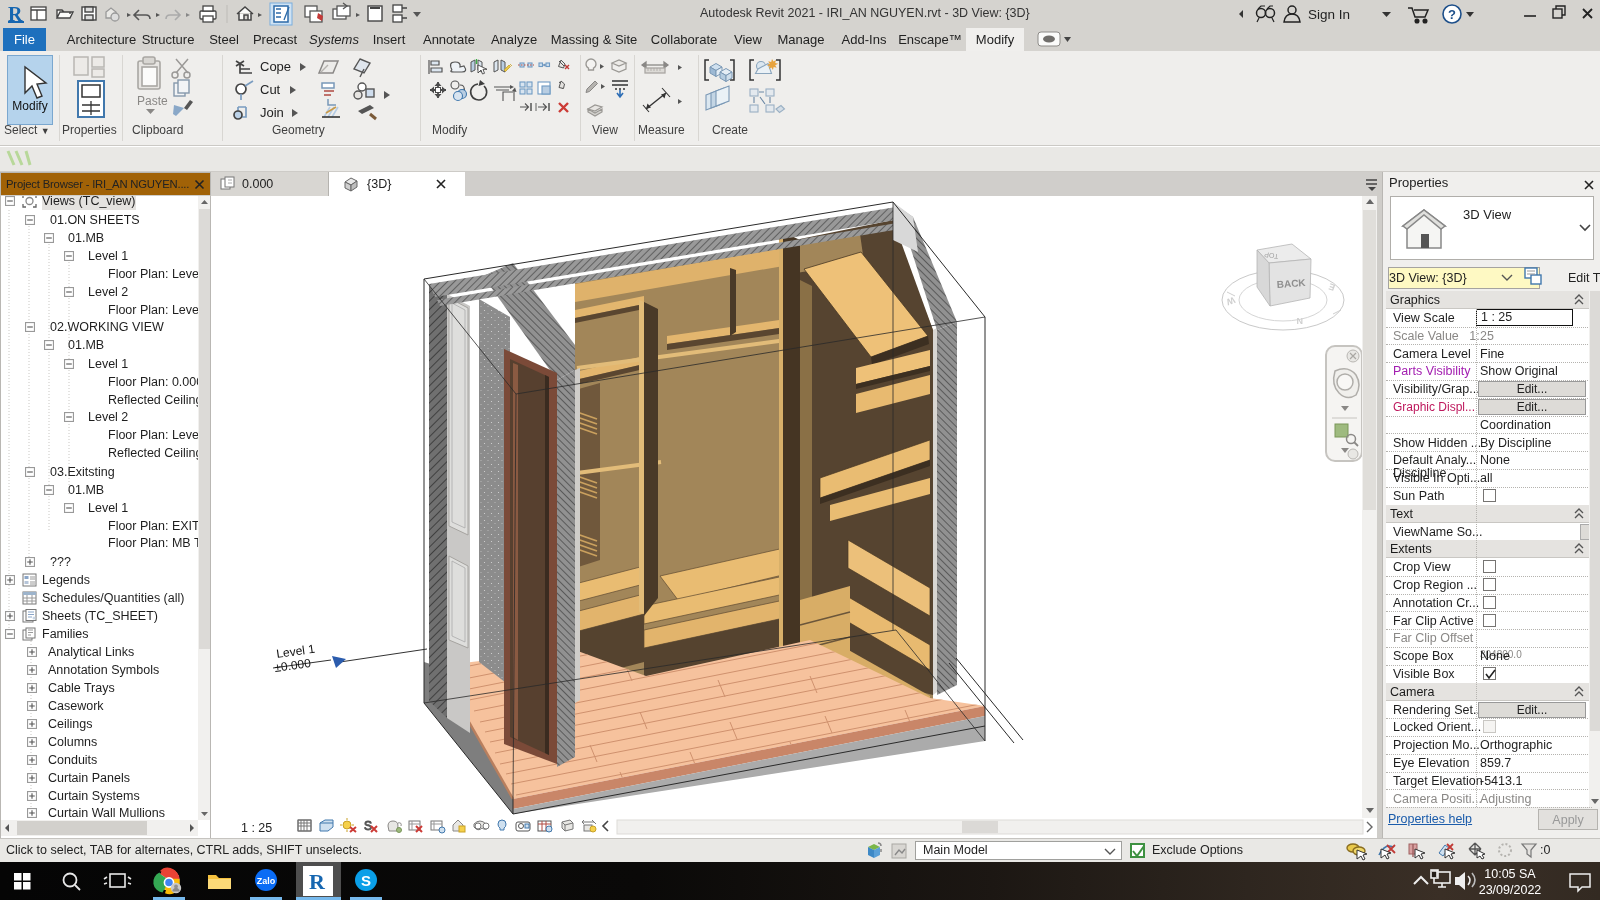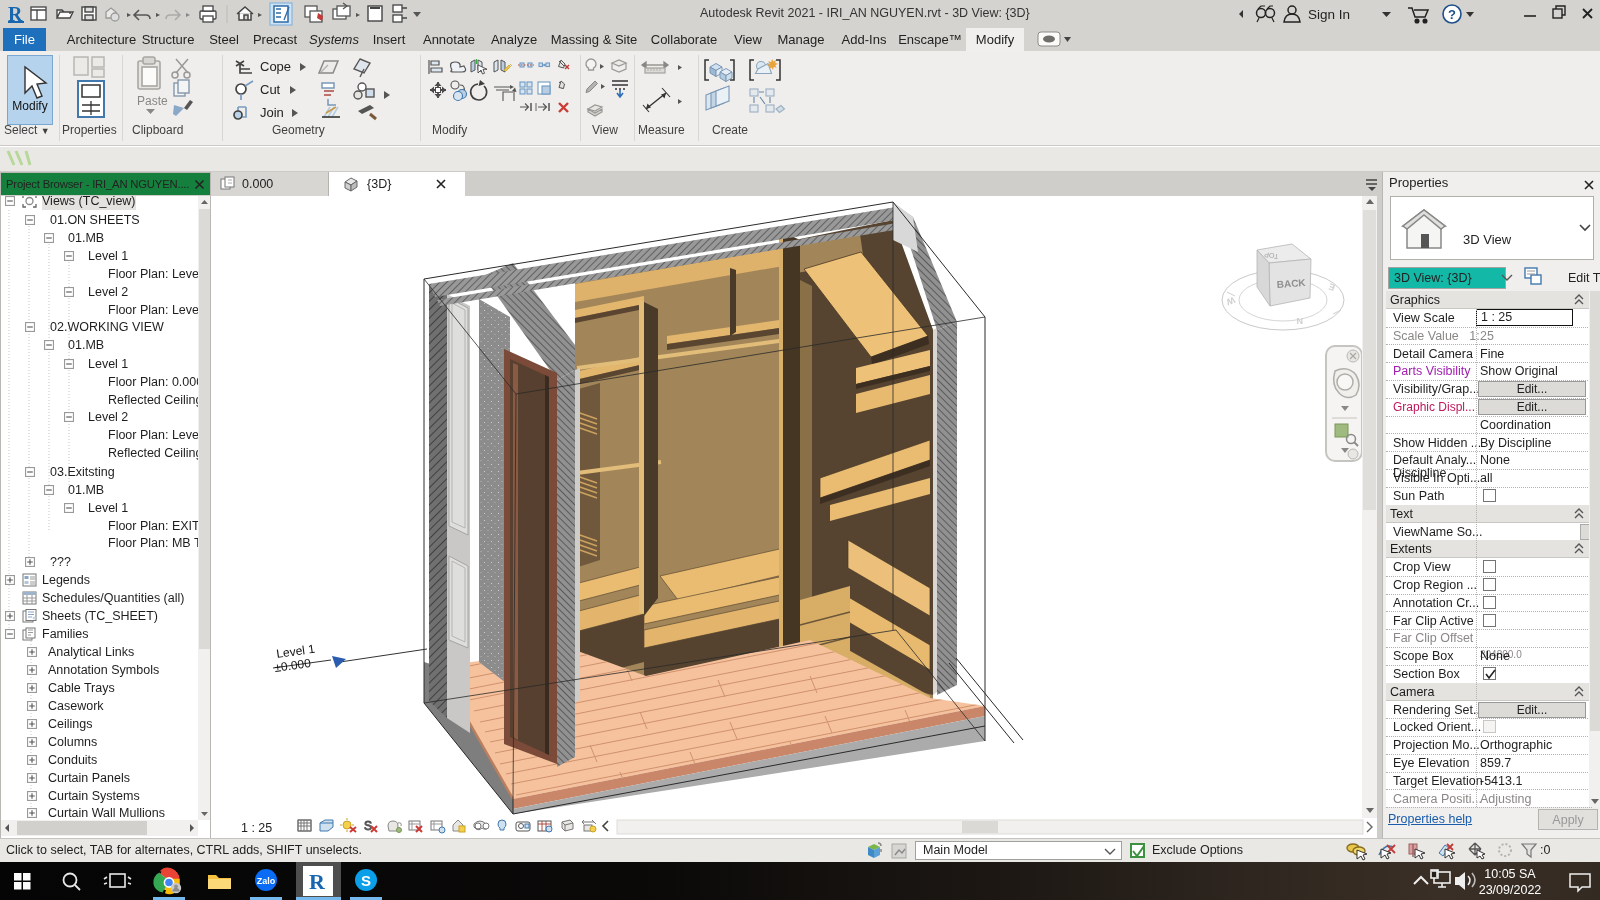--- a/index.html
+++ b/index.html
@@ -14,21 +14,21 @@
 .rtab { position:absolute; top:0; height:23px; font-size:13px; color:#222; text-align:center; line-height:23px; }
 #filetab { left:3px; width:43px; background:#1e70bd; color:#fff; }
 #modtab { background:#f0efed; }
 
 #ribbon { left:0; top:51px; width:1600px; height:95px; background:#efeeec; border-bottom:1px solid #cbc9c5; }
 .plabel { position:absolute; top:72px; font-size:12px; color:#3f3f3f; }
 .psep { position:absolute; top:4px; width:1px; height:86px; background:#d8d6d2; }
 
 #optbar { left:0; top:147px; width:1600px; height:25px; background:#e9e8e5; border-bottom:1px solid #cdcbc7; }
 
-#pbheader { left:0; top:172px; width:211px; height:24px; background:#15803d; border:1px solid #b9b7b3; border-bottom:1px solid #cfcdc9; font-size:11.3px; letter-spacing:-0.2px; color:#222; line-height:22px; padding-left:5px; }
+#pbheader { left:0; top:172px; width:211px; height:24px; background:#a16207; border:1px solid #b9b7b3; border-bottom:1px solid #cfcdc9; font-size:11.3px; letter-spacing:-0.2px; color:#222; line-height:22px; padding-left:5px; }
 #tabstrip { left:211px; top:172px; width:1166px; height:24px; background:#d0cecb; }
 .vtab { position:absolute; top:0; height:24px; font-size:12.5px; color:#222; line-height:24px; }
 
 #leftpanel { left:0; top:196px; width:211px; height:642px; background:#fff; border-left:1px solid #b9b7b3; border-right:1px solid #b9b7b3; overflow:hidden; }
 #canvas { left:213px; top:196px; width:1164px; height:642px; background:#fff; }
 #rightpanel { left:1382px; top:172px; width:218px; height:666px; background:#f0efed; border-left:1px solid #b9b7b3; }
 
 #statusbar { left:0; top:838px; width:1600px; height:24px; background:#e9e8e5; border-top:1px solid #c6c4c0; font-size:12.5px; color:#222; }
 
 #taskbar { left:0; top:862px; width:1600px; height:38px; background:linear-gradient(90deg,#050505 0%,#0a0908 40%,#1c1713 62%,#2e261f 78%,#3a2f26 90%,#332a22 100%); }
@@ -932,25 +932,25 @@
     <div class="abs" style="left:6px;top:3px;font-size:13px;color:#222;">Properties</div>
     <svg class="abs" style="left:200px;top:7px" width="12" height="12" viewBox="0 0 12 12">
         <path d="M2 2 l8 8 M10 2 l-8 8" stroke="#222" stroke-width="1.6"></path>
       </svg>
     <div class="abs" style="left:7px;top:24px;width:204px;height:64px;background:#fff;border:1px solid #b0aeaa;"></div>
     <svg class="abs" style="left:14px;top:30px" width="54" height="52" viewBox="0 0 54 52">
 <polygon points="6,24 27,8 48,24 44,24 44,46 10,46 10,24" fill="#f5f5f3" stroke="#888" stroke-width="1.5"></polygon>
 <polygon points="27,8 48,24 44,27 27,13 10,27 6,24" fill="#e0e0dd" stroke="#888" stroke-width="1.5"></polygon>
 <rect x="24" y="32" width="8" height="14" fill="#555"></rect>
 </svg>
-    <div class="abs" style="left:80px;top:60px;font-size:13px;color:#222;">3D View</div>
+    <div class="abs" style="left:80px;top:35px;font-size:13px;color:#222;">3D View</div>
     <svg class="abs" style="left:196px;top:52px" width="12" height="8" viewBox="0 0 12 8">
         <path d="M1 1 l5 5 5 -5" stroke="#444" stroke-width="1.6" fill="none"></path>
       </svg>
-    <div class="abs" style="left:5px;top:95px;width:118px;height:22px;background:#14b8a6;border:1px solid #a5a3a0;font-size:12.5px;color:#222;line-height:20px;padding-left:5px;">3D View: {3D}</div>
+    <div class="abs" style="left:5px;top:95px;width:152px;height:22px;background:#fef9c3;border:1px solid #a5a3a0;font-size:12.5px;color:#222;line-height:20px;">3D View: {3D}</div>
     <svg class="abs" style="left:118px;top:102px" width="12" height="8" viewBox="0 0 12 8">
         <path d="M1 1 l5 5 5 -5" stroke="#555" stroke-width="1.4" fill="none"></path>
       </svg>
     <svg class="abs" style="left:141px;top:95px" width="20" height="20" viewBox="0 0 20 20">
 <rect x="1" y="1" width="12" height="10" fill="#fff" stroke="#4178ad" stroke-width="1.4"></rect>
 <rect x="7" y="8" width="10" height="9" fill="#fff" stroke="#4178ad" stroke-width="1.4"></rect>
 <path d="M3 4 h8 M3 7 h8" stroke="#999" stroke-width="1"></path>
 </svg>
     <div class="abs" style="left:160px;top:99px;font-size:12.5px;color:#222;white-space:nowrap;padding-left:25px;">Edit Type</div>
     <div class="abs" style="left:3px;top:119px;width:203px;height:516px;background:#fff;"></div>
@@ -959,21 +959,21 @@
         <svg style="position:absolute;left:188px;top:3px" width="10" height="12" viewBox="0 0 10 12">
           <path d="M1 5 l4 -4 4 4 M1 10 l4 -4 4 4" stroke="#555" stroke-width="1.3" fill="none"></path>
         </svg>
       </div>
     <div class="abs" style="left:10px;top:139px;font-size:12.5px;color:#1e1e1e;white-space:nowrap;">View Scale</div>
     <div class="abs" style="left:93px;top:137px;width:97px;height:17px;background:#fff;border:1.5px solid #111;font-size:12.5px;color:#1e1e1e;line-height:15px;padding-left:4px;">1 : 25</div>
     <div class="dotline" style="left:3px;top:155px;width:206px;"></div>
     <div class="abs" style="left:10px;top:157px;font-size:12.5px;color:#8a8886;white-space:nowrap;">Scale Value&nbsp;&nbsp;&nbsp;1:</div>
     <div class="abs" style="left:97px;top:157px;font-size:12.5px;color:#8a8886;white-space:nowrap;">25</div>
     <div class="dotline" style="left:3px;top:172px;width:206px;"></div>
-    <div class="abs" style="left:10px;top:175px;font-size:12.5px;color:#1e1e1e;white-space:nowrap;">Detail Camera</div>
+    <div class="abs" style="left:10px;top:175px;font-size:12.5px;color:#1e1e1e;white-space:nowrap;">Camera Level</div>
     <div class="abs" style="left:97px;top:175px;font-size:12.5px;color:#1e1e1e;white-space:nowrap;">Fine</div>
     <div class="dotline" style="left:3px;top:190px;width:206px;"></div>
     <div class="abs" style="left:10px;top:192px;font-size:12.5px;color:#a21caf;white-space:nowrap;">Parts Visibility</div>
     <div class="abs" style="left:97px;top:192px;font-size:12.5px;color:#1e1e1e;white-space:nowrap;">Show Original</div>
     <div class="dotline" style="left:3px;top:208px;width:206px;"></div>
     <div class="abs" style="left:10px;top:210px;font-size:12.5px;color:#1e1e1e;white-space:nowrap;">Visibility/Grap...</div>
     <div class="abs" style="left:95px;top:209px;width:108px;height:16px;background:#dddbd7;border:1px solid #999;font-size:12px;color:#222;text-align:center;line-height:15px;">Edit...</div>
     <div class="dotline" style="left:3px;top:226px;width:206px;"></div>
     <div class="abs" style="left:10px;top:228px;font-size:12px;color:#be185d;white-space:nowrap;">Graphic Displ...</div>
     <div class="abs" style="left:95px;top:227px;width:108px;height:16px;background:#dddbd7;border:1px solid #999;font-size:12px;color:#222;text-align:center;line-height:15px;">Edit...</div>
@@ -1019,21 +1019,21 @@
     <div class="dotline" style="left:3px;top:439px;width:206px;"></div>
     <div class="abs" style="left:10px;top:442px;font-size:12.5px;color:#1e1e1e;white-space:nowrap;">Far Clip Active</div>
     <div class="abs" style="left:100px;top:442px;width:13px;height:13px;background:#fff;border:1px solid #767472;"></div>
     <div class="dotline" style="left:3px;top:457px;width:206px;"></div>
     <div class="abs" style="left:10px;top:459px;font-size:12.5px;color:#8a8886;white-space:nowrap;">Far Clip Offset</div>
     <div class="abs" style="left:97px;top:477px;font-size:10px;color:#8a8886;white-space:nowrap;">304800.0</div>
     <div class="dotline" style="left:3px;top:475px;width:206px;"></div>
     <div class="abs" style="left:10px;top:477px;font-size:12.5px;color:#1e1e1e;white-space:nowrap;">Scope Box</div>
     <div class="abs" style="left:97px;top:477px;font-size:12.5px;color:#1e1e1e;white-space:nowrap;">None</div>
     <div class="dotline" style="left:3px;top:493px;width:206px;"></div>
-    <div class="abs" style="left:10px;top:495px;font-size:12.5px;color:#1e1e1e;white-space:nowrap;">Section Box</div>
+    <div class="abs" style="left:10px;top:495px;font-size:12.5px;color:#1e1e1e;white-space:nowrap;">Visible Box</div>
     <div class="abs" style="left:100px;top:495px;width:13px;height:13px;background:#fff;border:1px solid #767472;"></div>
       <svg class="abs" style="left:102px;top:497px" width="11" height="11" viewBox="0 0 11 11">
         <path d="M1 5 l3 4 6 -8" stroke="#222" stroke-width="1.6" fill="none"></path>
       </svg>
     <div class="dotline" style="left:3px;top:511px;width:206px;"></div>
     <div class="abs" style="left:3px;top:511px;width:206px;height:18px;background:#e5e3e0;border-bottom:1px solid #c9c7c3;">
         <span style="position:absolute;left:4px;top:2px;font-size:12.5px;color:#1b1b1b;">Camera</span>
         <svg style="position:absolute;left:188px;top:3px" width="10" height="12" viewBox="0 0 10 12">
           <path d="M1 5 l4 -4 4 4 M1 10 l4 -4 4 4" stroke="#555" stroke-width="1.3" fill="none"></path>
         </svg>

